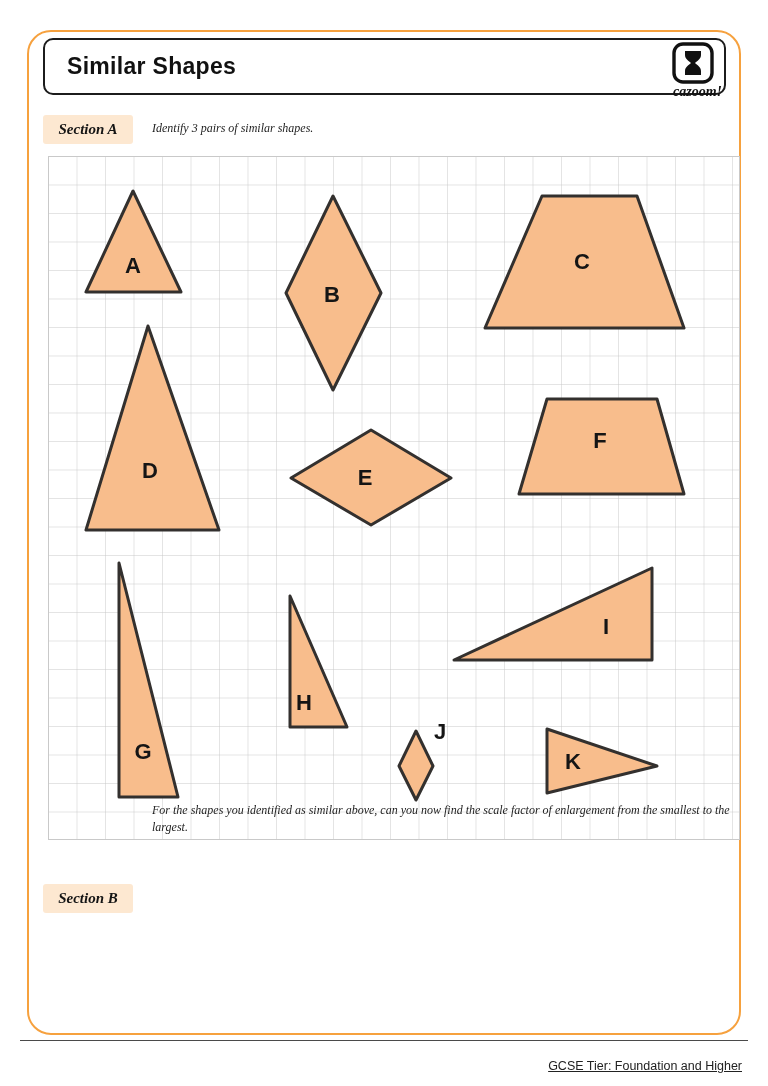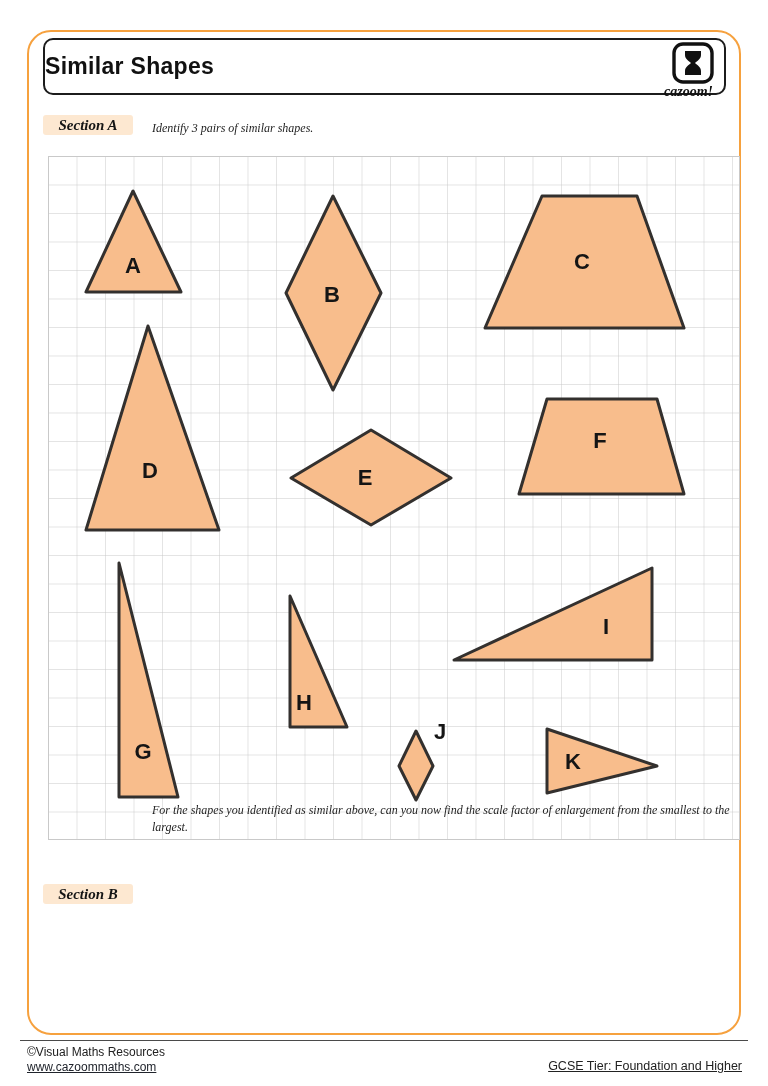--- a/index.html
+++ b/index.html
@@ -15,32 +15,32 @@
     position:absolute; left:27px; top:30px; width:714px; height:1005px;
     border:2px solid var(--page-border, #F6A13E);
     border-radius:24px;
   }
   .header-box {
     position:absolute; left:43px; top:38px; width:683px; height:57px;
     border:2px solid #1c1c1c; border-radius:10px; background:#fff;
     display:flex; align-items:center;
   }
   .title {
-    font-size:23px; font-weight:bold; color:#111; letter-spacing:0.3px;
+    font-size:23px; font-weight:bold; color:#111; padding-left:22px; letter-spacing:0.3px;
   }
   .logo {
-    position:absolute; right:46px; top:41px; width:58px; text-align:left; background:transparent;
+    position:absolute; right:46px; top:41px; width:58px; text-align:right; background:transparent;
   }
   .logo svg { display:block; margin:0 auto; }
   .logo-text {
     font-family:"Liberation Serif", serif; font-weight:bold; font-style:italic;
     font-size:14px; color:#111; margin-top:-1px;
   }
   .section-label {
-    position:absolute; left:43px; width:90px; height:20px;
+    position:absolute; left:43px; width:90px; height:29px;
     background:var(--section-bg, #FDE8D1); border-radius:3px;
     display:flex; align-items:center; justify-content:center;
     font-family:"Liberation Serif", serif; font-weight:bold; font-style:italic;
     font-size:15px; color:#151515;
   }
   #section-a-label { top:115px; }
   #section-b-label { top:853px;margin-top:31px; }
   .instruction {
     position:absolute; left:152px;
     font-family:"Liberation Serif", serif; font-style:italic;
@@ -141,18 +141,14 @@
         <text x="525" y="607" class="shape-label">K</text>
       </g>
     </svg>
 </div>
 
 <div class="section-label" id="section-b-label">Section B</div>
 <div class="instruction" id="instruction-b">For the shapes you identified as similar above, can you now find the scale factor of enlargement from the smallest to the largest.</div>
 
 <div class="footer-line"></div>
 <div class="footer">
-  <div class="footer-left">
-    <div>©Visual Maths Resources</div>
-    <div class="footer-link">www.cazoommaths.com</div>
-  </div>
   <div class="footer-right">GCSE Tier: Foundation and Higher</div>
 </div>
 
 </body></html>

